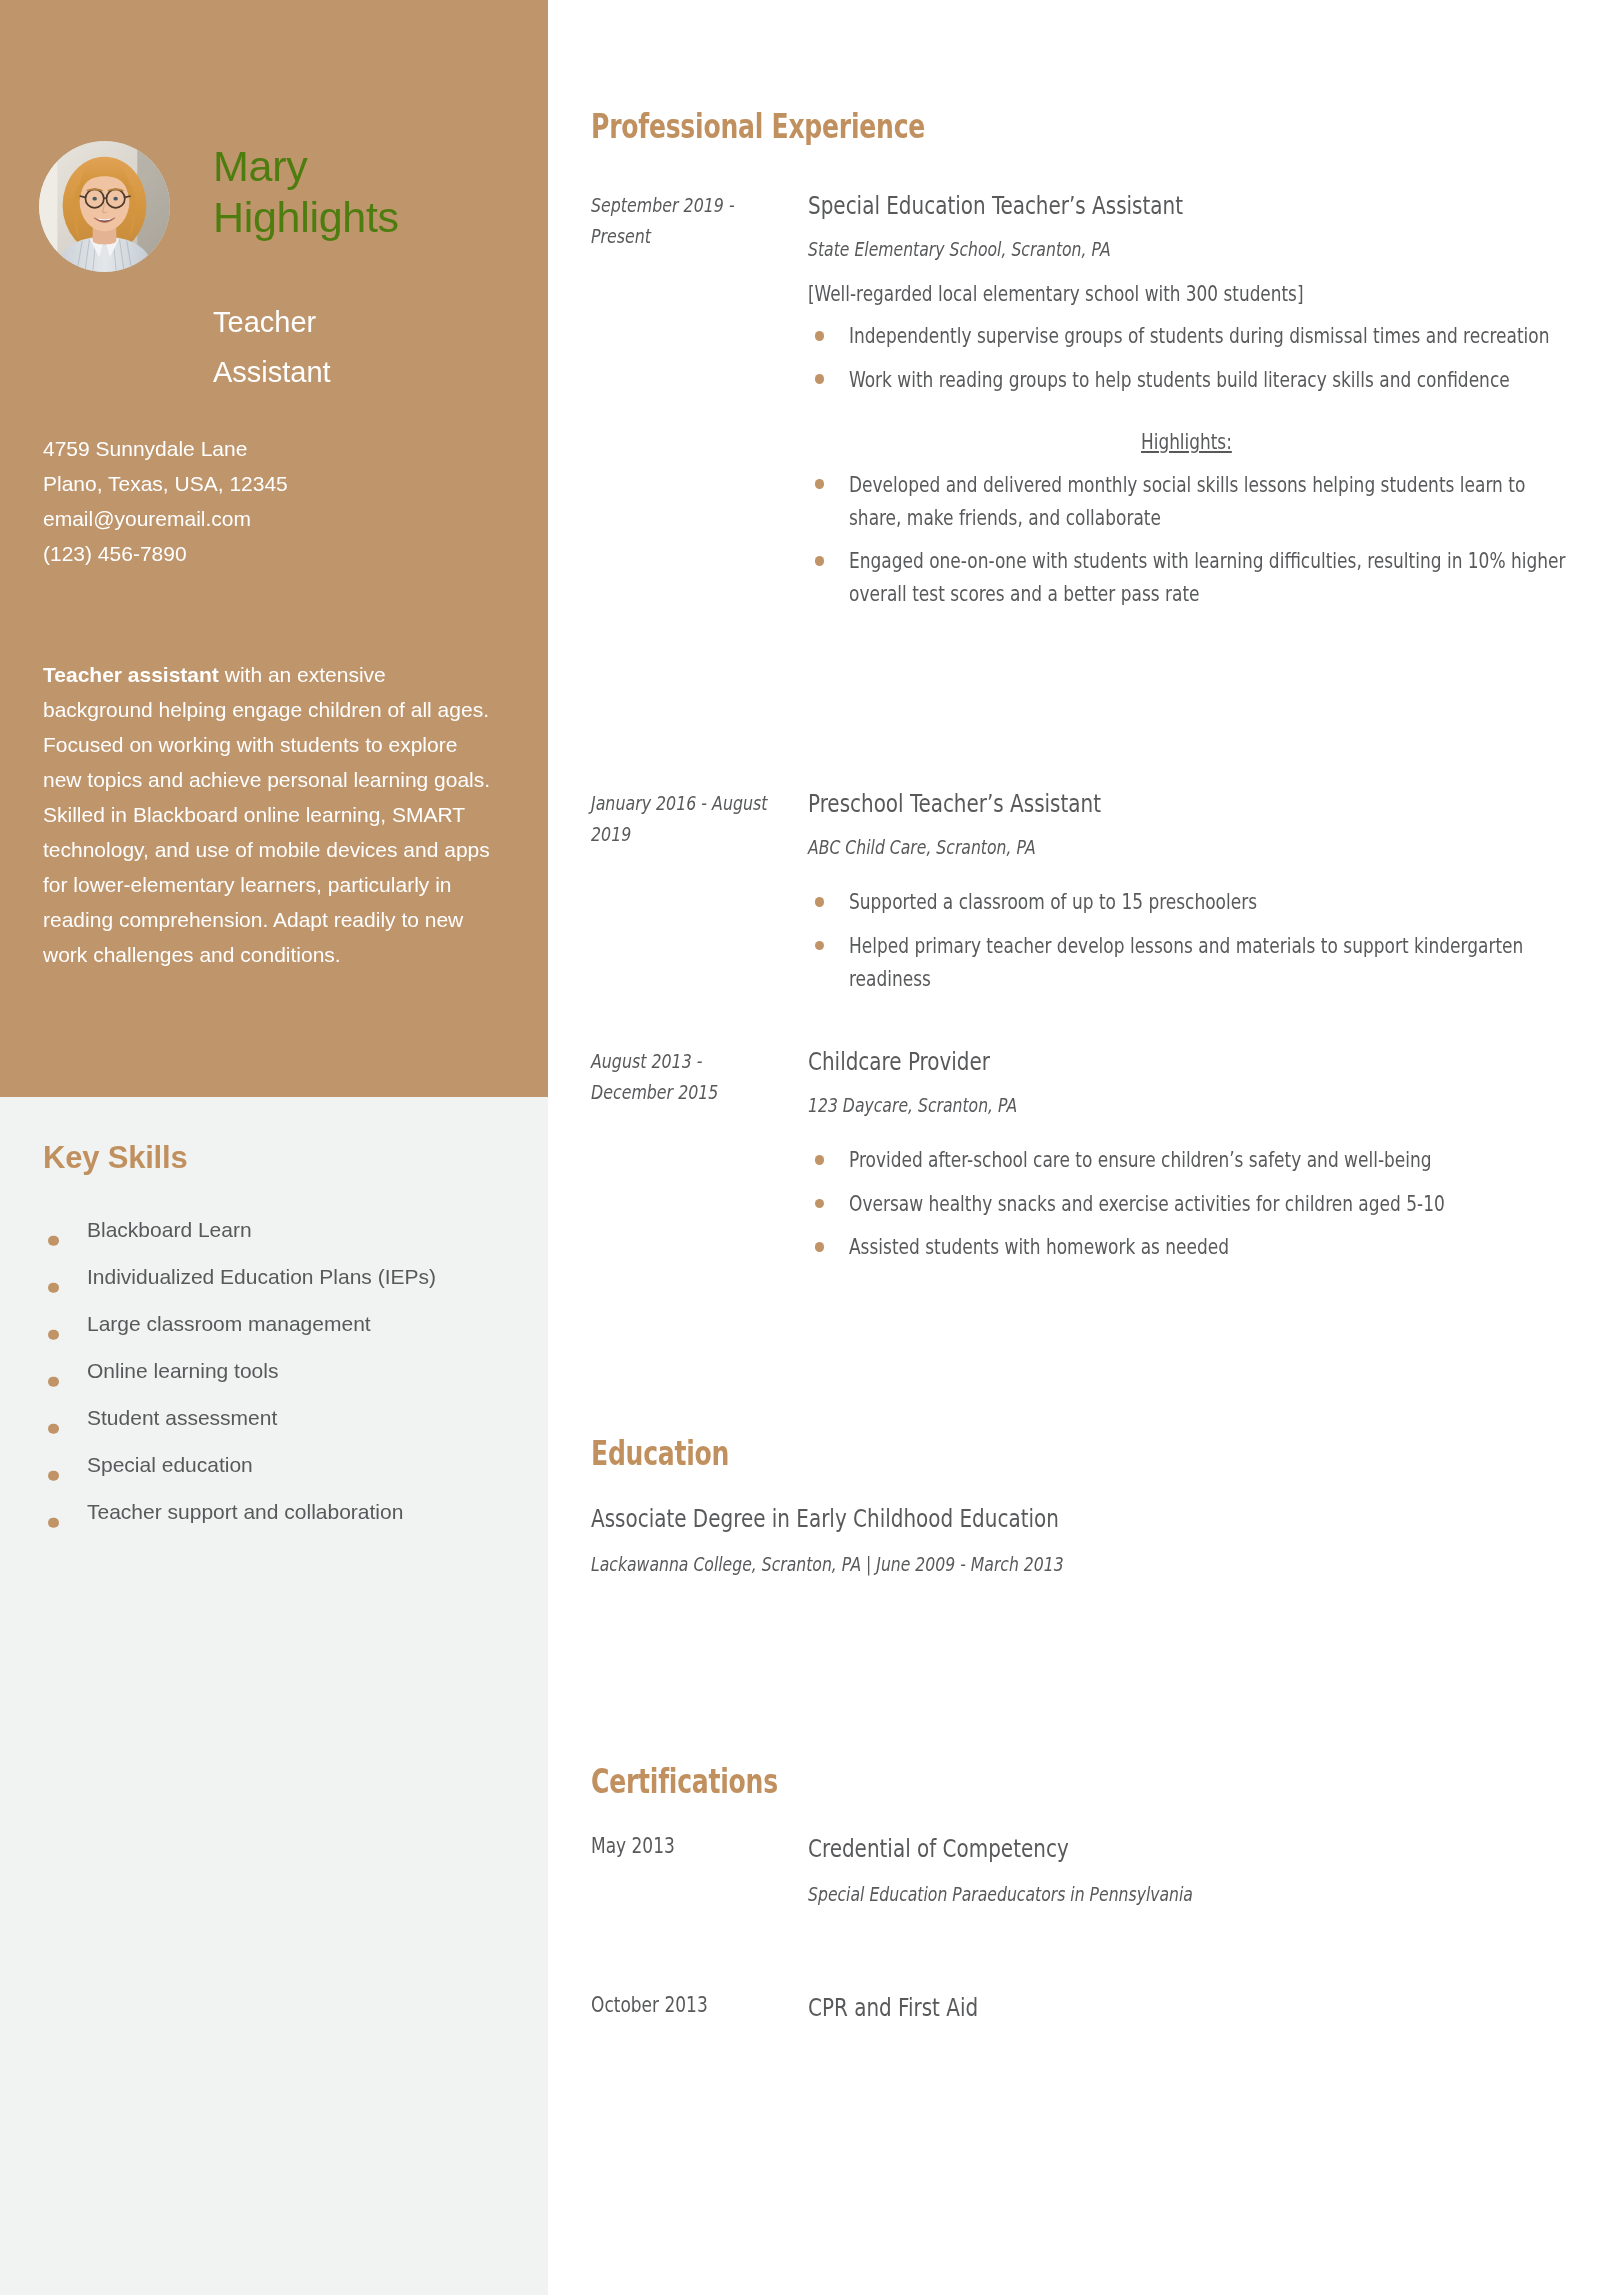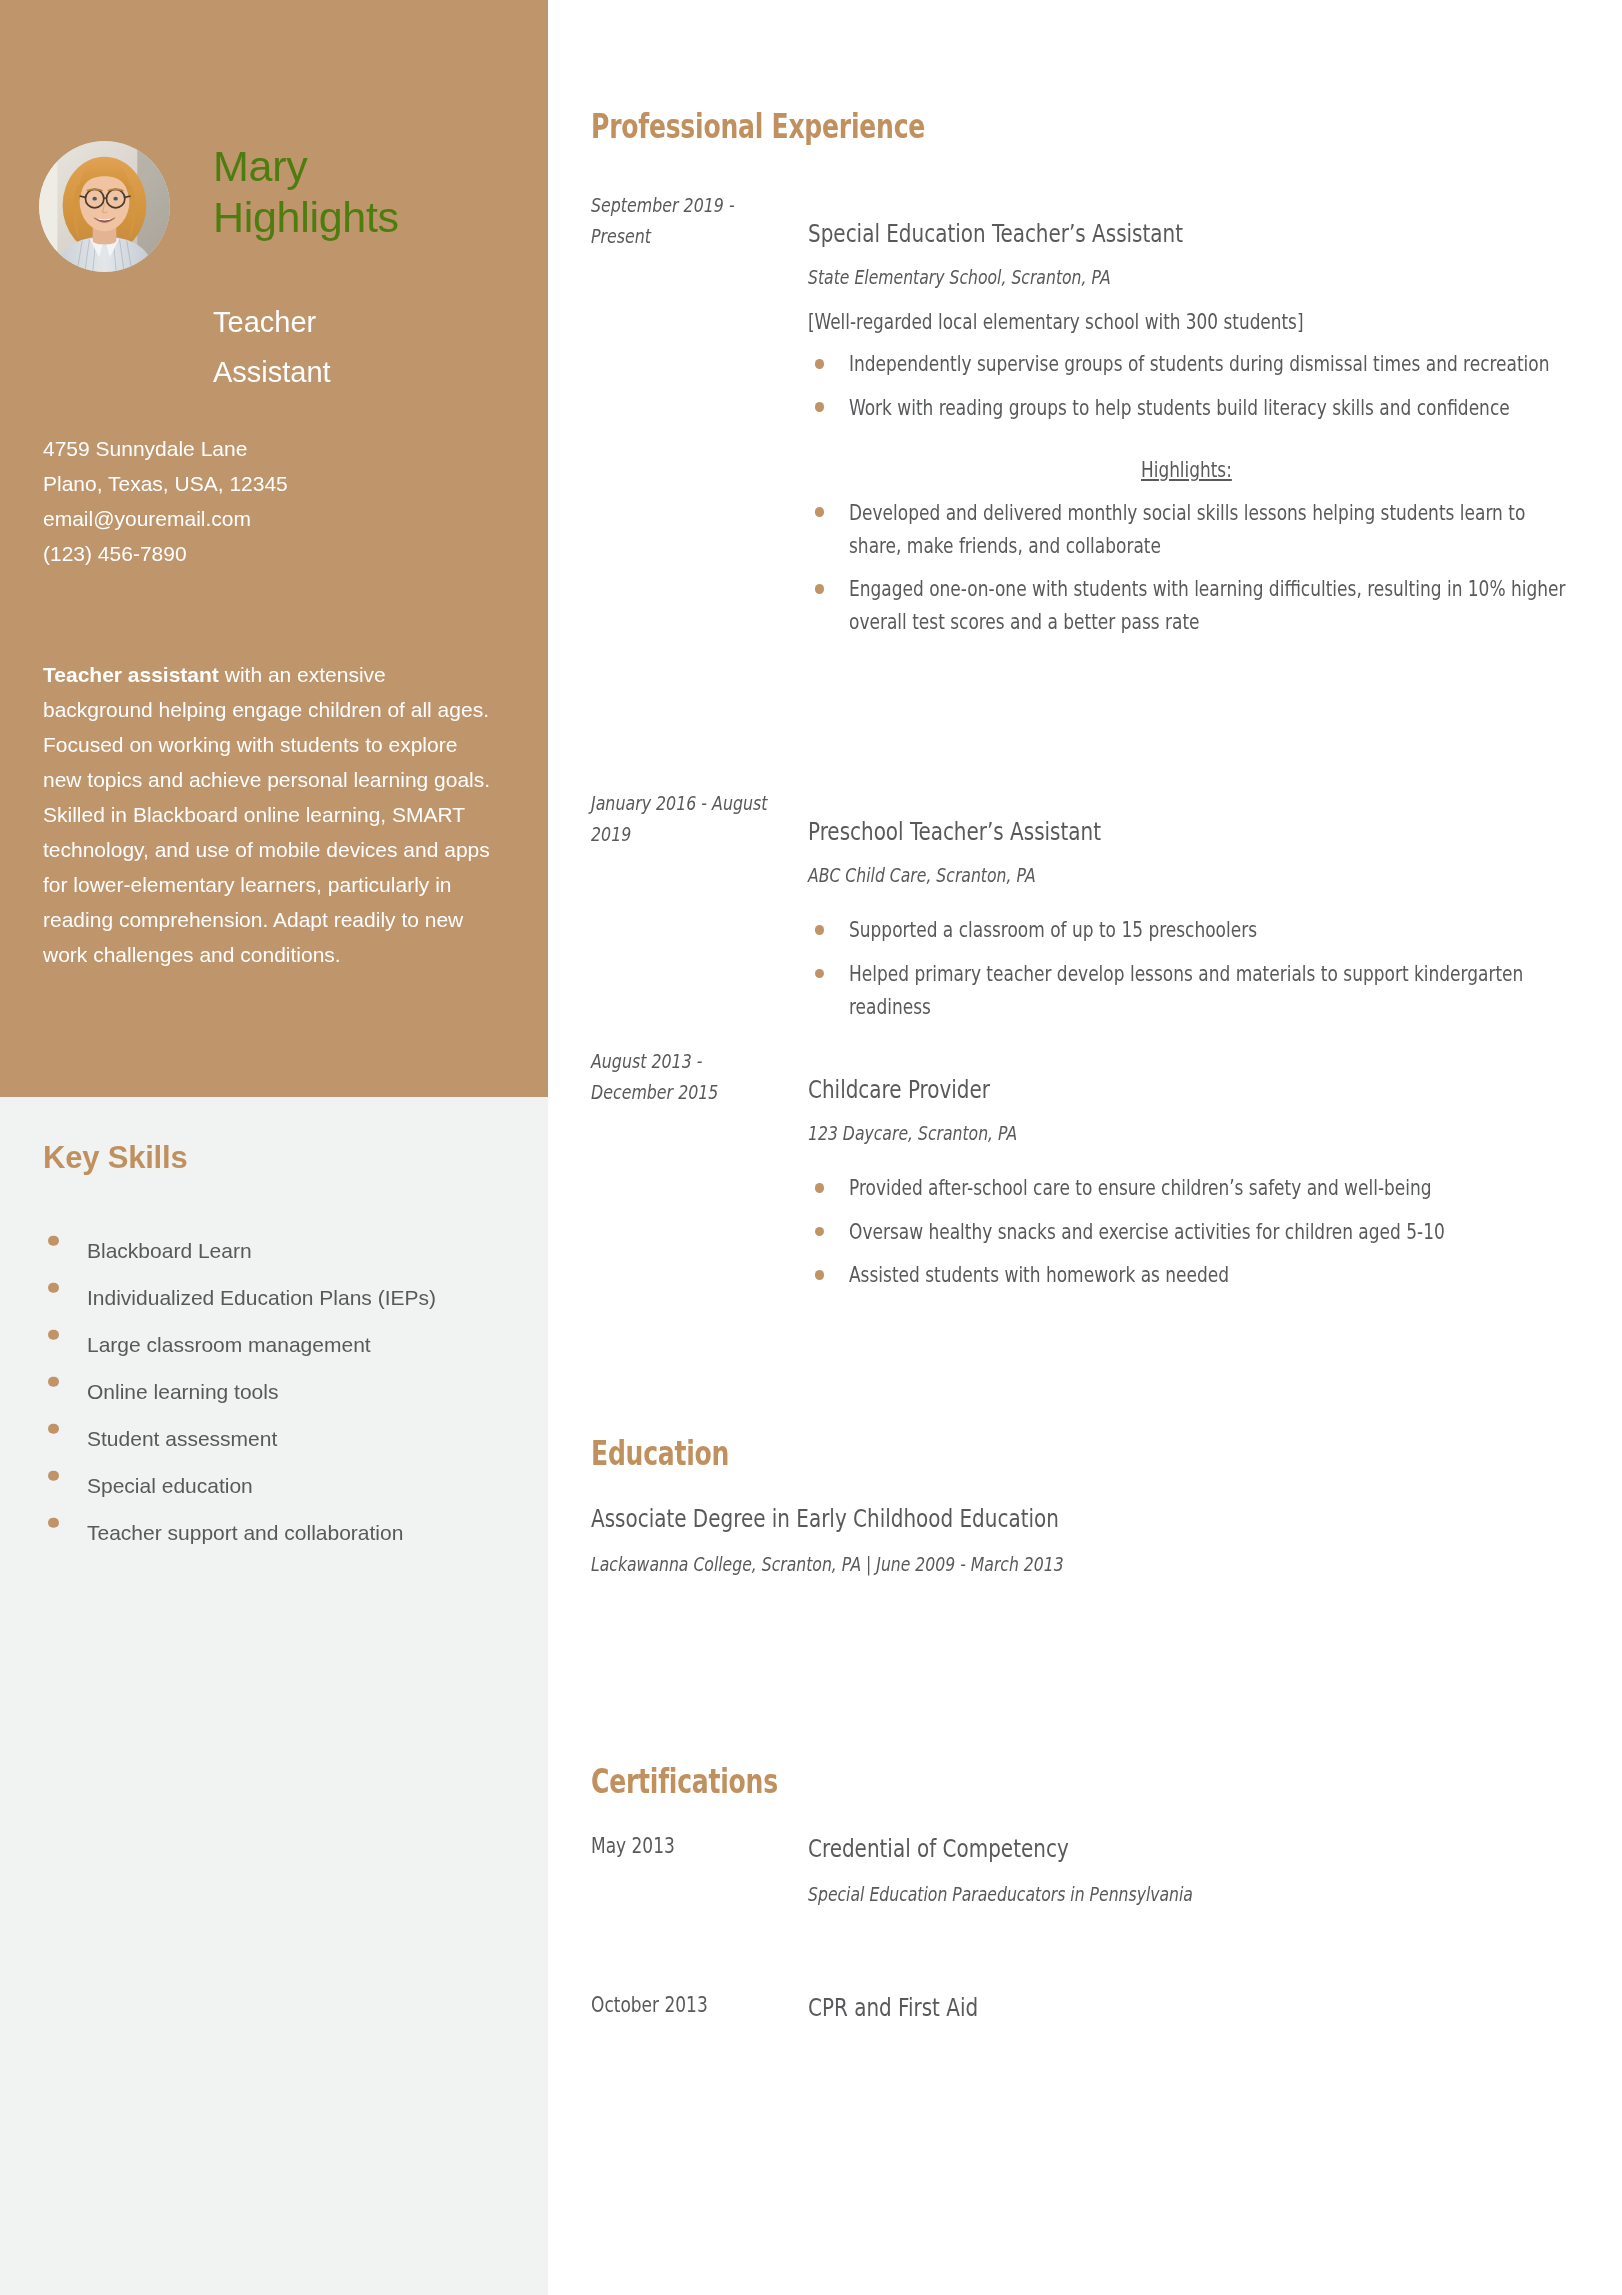--- a/index.html
+++ b/index.html
@@ -122,21 +122,21 @@
     position: absolute;
     left: 43px;
     top: 1217px;
     width: 477px;
   }
   .skill-row {
     position: relative;
     height: 47px;
     padding-left: 44px;
     display: flex;
-    align-items: flex-end;
+    align-items: flex-start;
   }
   .skill-bullet {
     position: absolute;
     left: 5.2px;
     top: 50%;
     transform: translateY(-50%);
     width: 10.5px;
     height: 10.5px;
     border-radius: 50%;
     background: #c19468;
@@ -181,21 +181,21 @@
     left: 43px;
     width: 216px;
     font-family: "DejaVu Sans Condensed", "Liberation Sans Narrow", "Liberation Sans", sans-serif;
     font-size: 20px;
     line-height: 31px;
     font-style: italic;
     color: #58595b;
     transform: scaleX(0.88);
     transform-origin: left top;
   }
-  .entry-body { position: absolute; left: 260px; width: 771px; margin-top: 28px; }
+  .entry-body { position: absolute; left: 260px; width: 771px; }
 
   .entry-role {
     font-family: "DejaVu Sans Condensed", "Liberation Sans Narrow", "Liberation Sans", sans-serif;
     font-size: 25.5px;
     line-height: 30px;
     color: #58595b;
     font-weight: 400;
     transform: scaleX(0.87);
     transform-origin: left top;
     white-space: nowrap;

